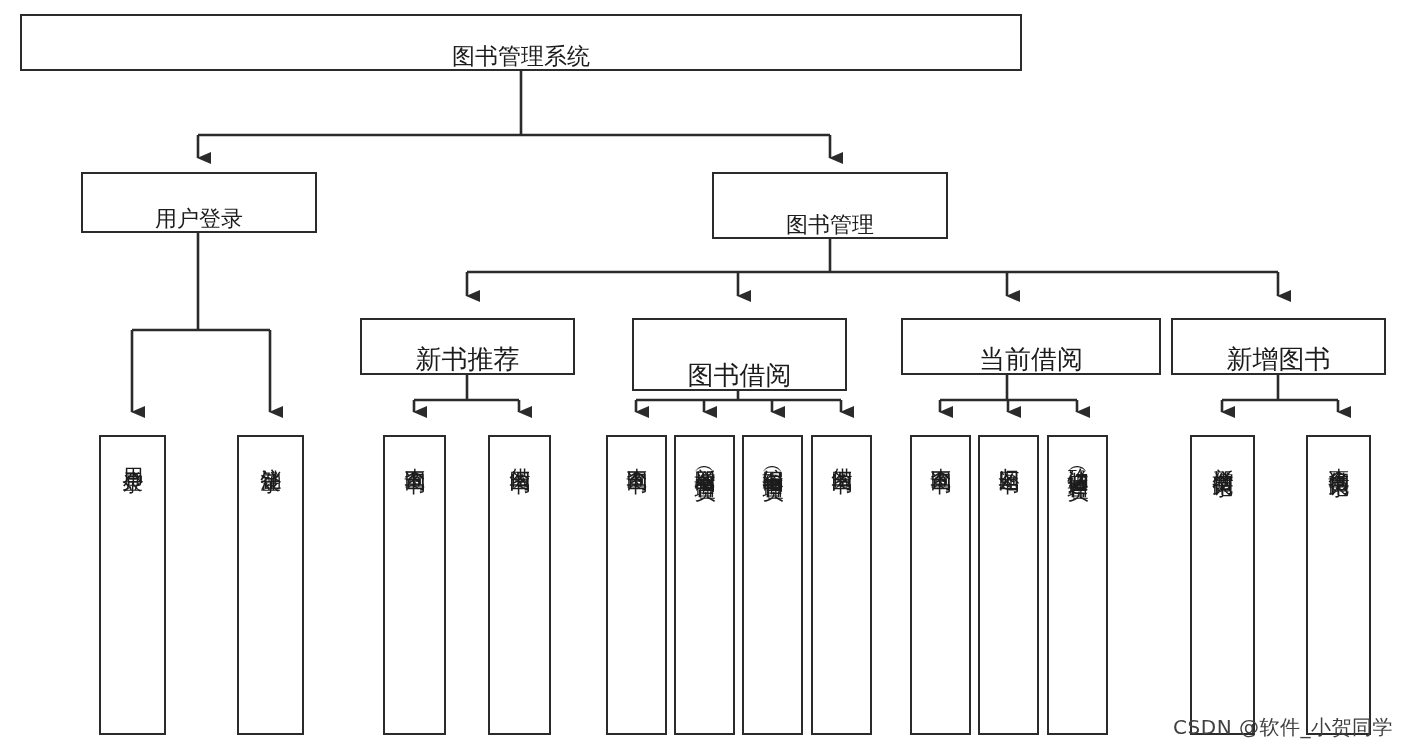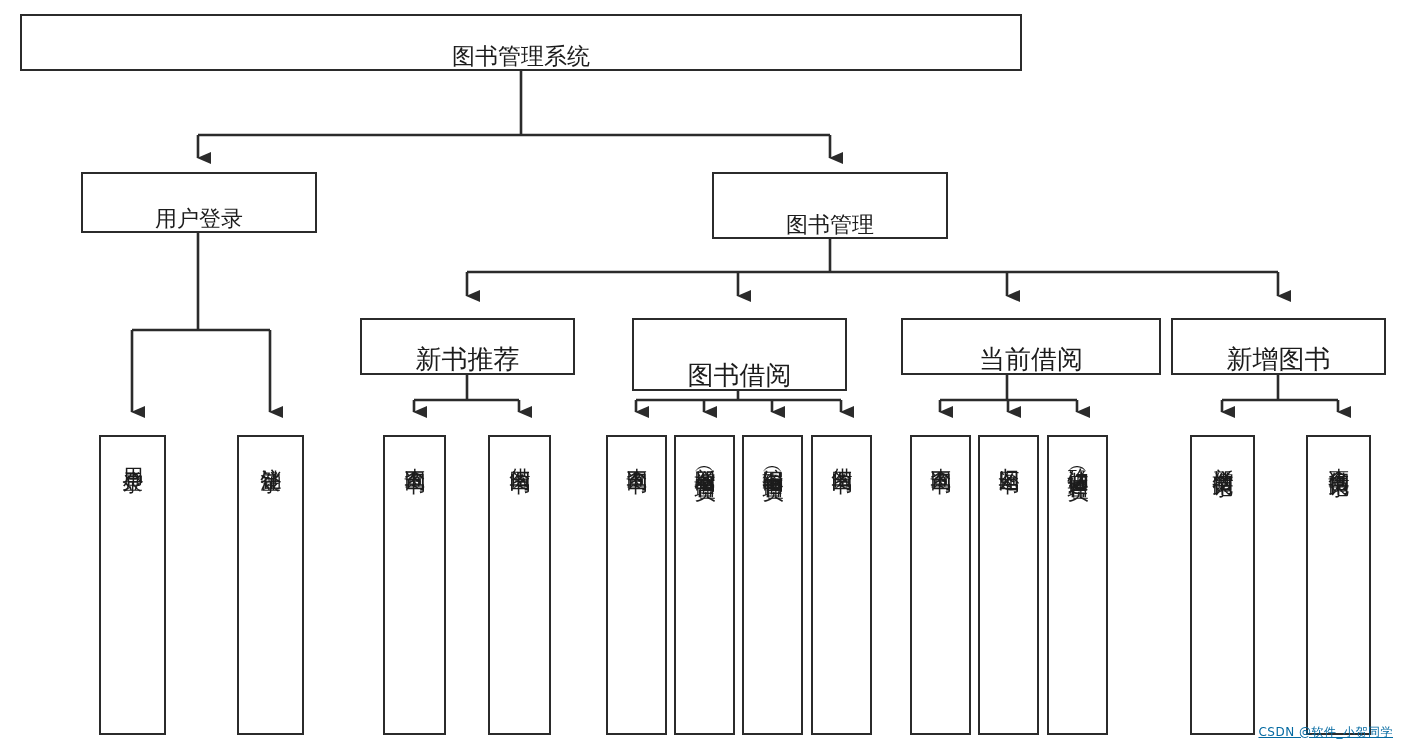--- a/index.html
+++ b/index.html
@@ -66,25 +66,24 @@
     font-size: 21px;
     letter-spacing: 2px;
     line-height: 1;
   }
 
   
   #watermark {
     position: absolute;
     right: 12px;
     bottom: 6px;
-    font-size: 12px;
-    color: #0369a1;
+    font-size: 20px;
+    color: #404040;
     white-space: pre;
     letter-spacing: 0.5px;
-    text-decoration: underline;
   }
 </style>
 </head>
 <body>
 
 <div id="diagram-root">
 
   <svg id="connector-layer" viewBox="0 0 1405 747" width="1405" height="747">
     <defs>
       <marker id="arrow" viewBox="0 0 12 14" refX="6" refY="13" markerWidth="12" markerHeight="14" orient="auto-start-reverse" markerUnits="userSpaceOnUse">

